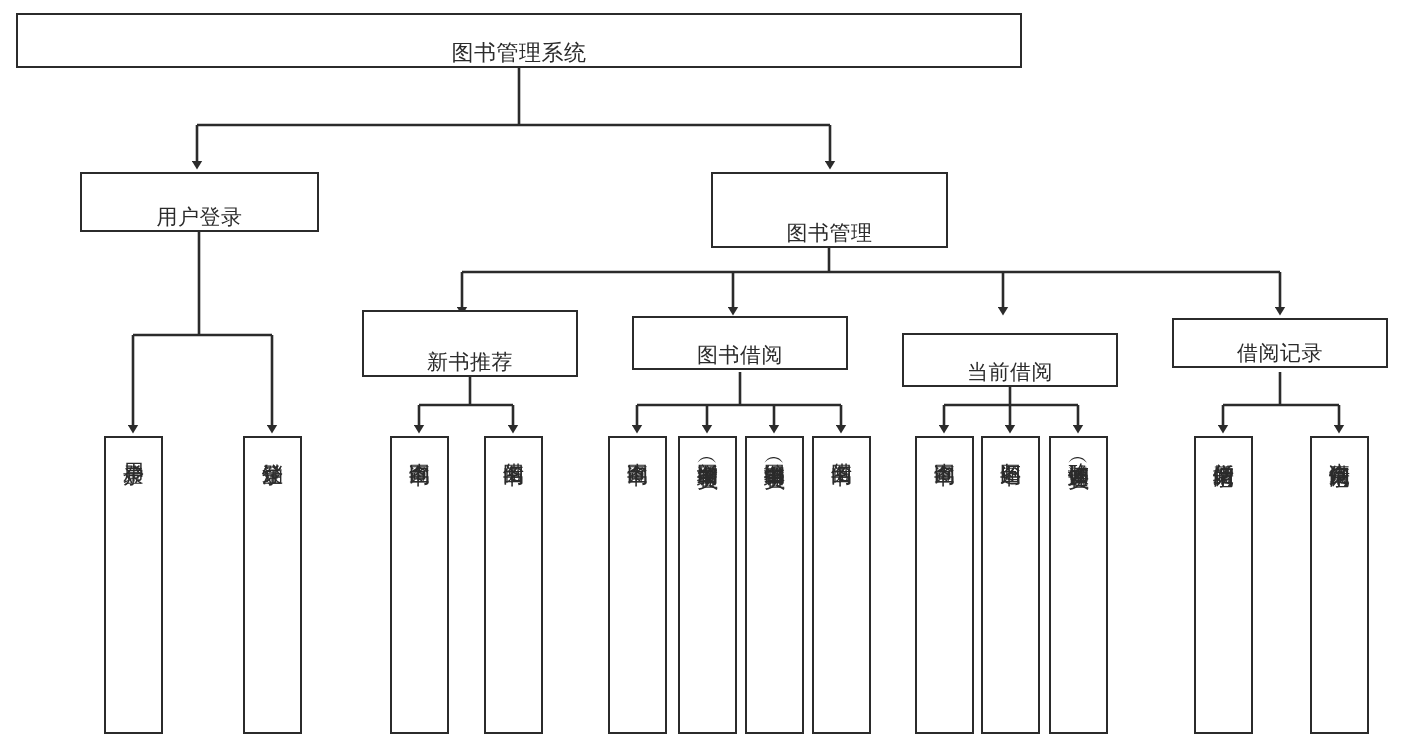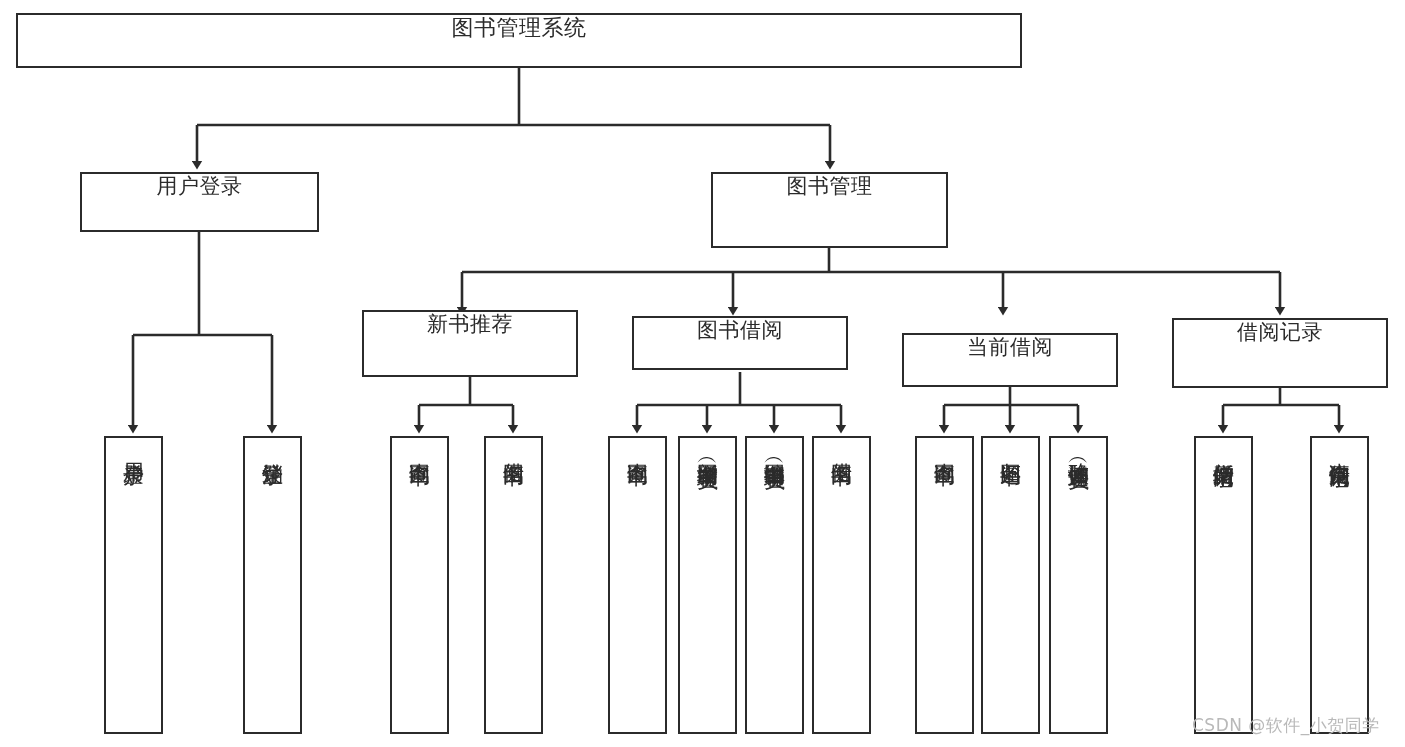--- a/index.html
+++ b/index.html
@@ -25,21 +25,21 @@
     width: 1405px;
     height: 747px;
     pointer-events: none;
   }
   .node {
     position: absolute;
     box-sizing: border-box;
     background: #ffffff;
     border: 2px solid #2b2b2b;
     display: flex;
-    align-items: flex-start;
+    align-items: flex-end;
     justify-content: center;
     color: #2b2b2b;
   }
   .node .label {
     font-size: 21px;
     line-height: 1.18;
     letter-spacing: 0.5px;
     white-space: nowrap;
     text-align: center;
   }
@@ -135,21 +135,21 @@
 
   <div class="node lvl3" style="left: 362px; top: 310px; width: 216px; height: 67px;">
     <span class="label">新书推荐</span>
   </div>
   <div class="node lvl3" style="left: 632px; top: 316px; width: 216px; height: 54px;">
     <span class="label">图书借阅</span>
   </div>
   <div class="node lvl3" style="left: 902px; top: 318px; width: 216px; height: 54px; margin-top: 15px;">
     <span class="label">当前借阅</span>
   </div>
-  <div class="node lvl3" style="left: 1172px; top: 318px; width: 216px; height: 70px;">
+  <div class="node lvl3" style="left: 1172px; top: 318px; width: 216px; height: 50px;">
     <span class="label">借阅记录</span>
   </div>
 
   <div id="leaf-layer">
       <div class="node vertical" style="left: 104px; top: 436px; width: 59px; height: 298px;">
         <span class="label">用户登录</span>
       </div>
       <div class="node vertical" style="left: 243px; top: 436px; width: 59px; height: 298px;">
         <span class="label">注销登录</span>
       </div>
@@ -181,14 +181,13 @@
         <span class="label">确认归还（管理员）</span>
       </div>
       <div class="node vertical" style="left: 1194px; top: 436px; width: 59px; height: 298px;">
         <span class="label">新增借阅记录</span>
       </div>
       <div class="node vertical" style="left: 1310px; top: 436px; width: 59px; height: 298px;">
         <span class="label">查询借阅记录</span>
       </div>
     </div>
 
-  <div class="watermark" style="left: 1192px; top: 714px;">CSDN @软件_小贺同学</div>
 </div>
 
 </body></html>

